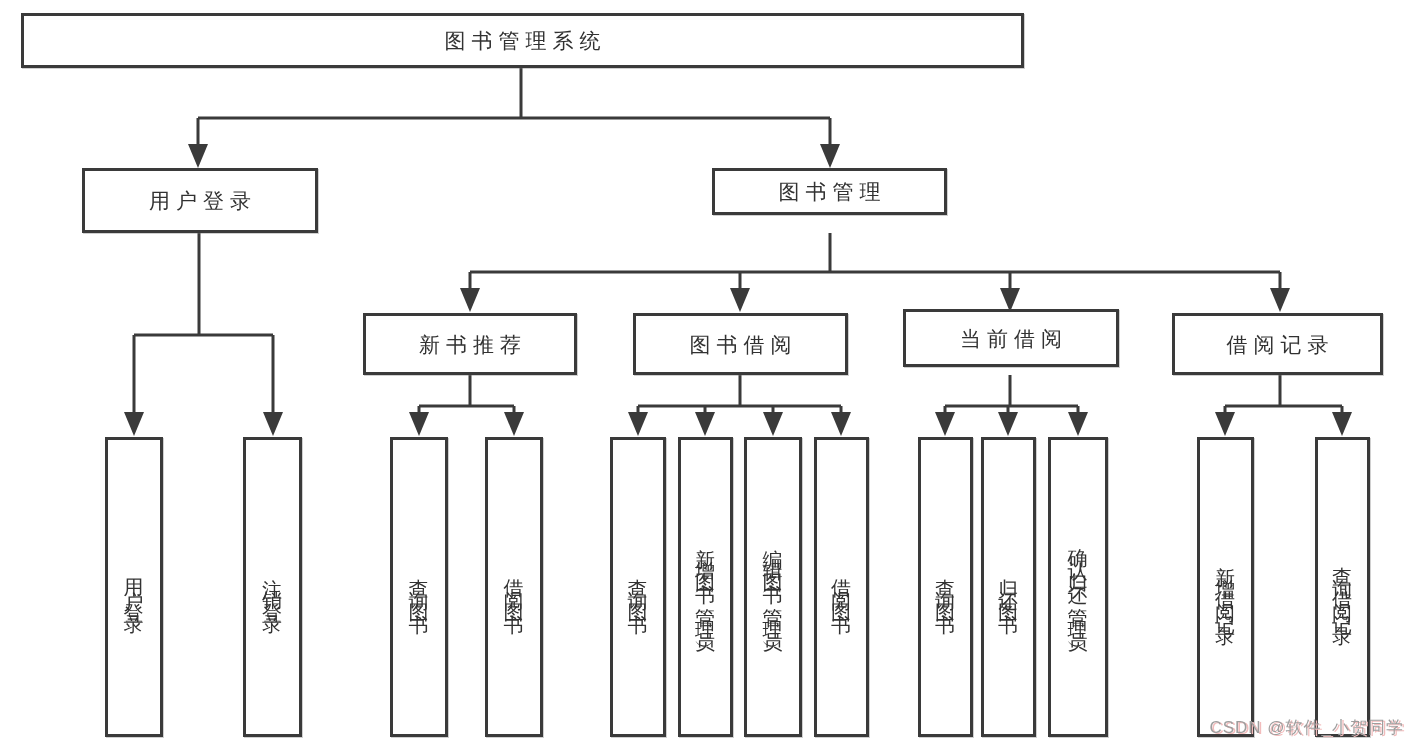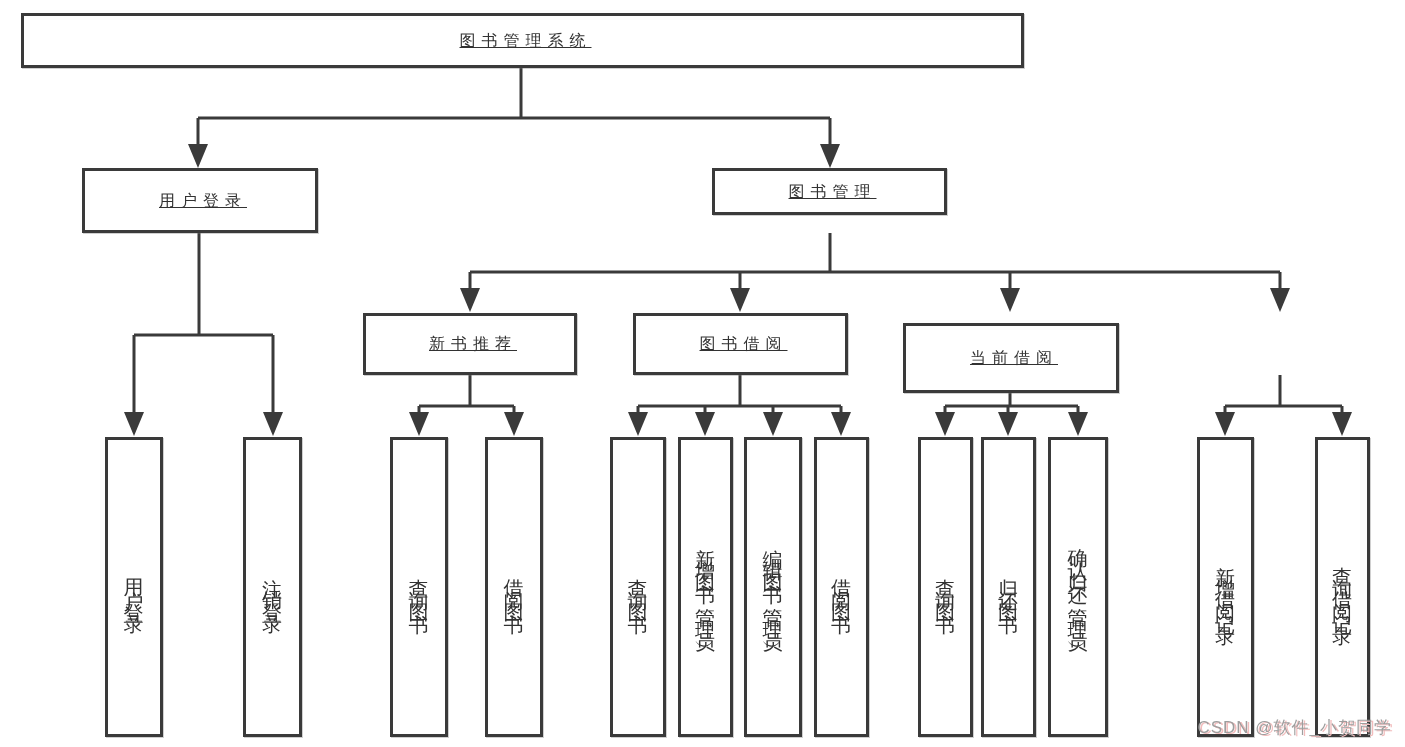--- a/index.html
+++ b/index.html
@@ -30,60 +30,59 @@
     background: #ffffff;
     border: 3px solid #3a3a3a;
     box-shadow: 1px 1px 0 rgba(120,120,120,0.35);
     display: flex;
     align-items: center;
     justify-content: center;
     color: #323232;
     z-index: 2;
   }
   .hlabel {
-    font-size: 16px;
+    font-size: 21px;
     letter-spacing: 6px;
     text-indent: 6px;
     white-space: nowrap;
     line-height: 1;
-    text-decoration: underline;
   }
   .leaf .vlabel {
     writing-mode: vertical-rl;
     text-orientation: mixed;
     font-size: 20px;
     line-height: 1;
     letter-spacing: 12px;
     white-space: nowrap;
   }
   
   #root        { left: 21px;  top: 13px;  width: 1003px; height: 55px; }
   #l2-0        { left: 82px;  top: 168px; width: 236px;  height: 65px; }
   #l2-1        { left: 712px; top: 168px; width: 235px;  height: 47px; }
   #l3-0        { left: 363px; top: 313px; width: 214px;  height: 62px; }
   #l3-1        { left: 633px; top: 313px; width: 215px;  height: 62px; }
-  #l3-2        { left: 903px; top: 323px; width: 216px;  height: 70px; }
+  #l3-2        { left: 903px; top: 309px; width: 216px;  height: 58px; }
   #l3-3        { left: 1172px;top: 313px; width: 211px;  height: 62px; }
   .leaf        { top: 437px; height: 300px; }
   #leaf-0  { left: 105px;  width: 58px; }
   #leaf-1  { left: 243px;  width: 59px; }
   #leaf-2  { left: 390px;  width: 58px; }
   #leaf-3  { left: 485px;  width: 58px; }
   #leaf-4  { left: 610px;  width: 56px; }
   #leaf-5  { left: 678px;  width: 55px; }
   #leaf-6  { left: 744px;  width: 58px; }
   #leaf-7  { left: 814px;  width: 55px; }
   #leaf-8  { left: 918px;  width: 55px; }
   #leaf-9  { left: 981px;  width: 55px; }
   #leaf-10 { left: 1048px; width: 60px; }
   #leaf-11 { left: 1197px; width: 57px; }
   #leaf-12 { left: 1315px; width: 55px; }
   .watermark {
     position: absolute;
-    right: 13px;
+    right: 1px;
     bottom: 8px;
     font-size: 17px;
     color: #9e9e9e;
     letter-spacing: 1px;
     text-shadow: 2px 1px 0 #f2bcbc;
     z-index: 3;
     white-space: nowrap;
   }
 </style>
 </head>
@@ -137,20 +136,23 @@
 
   <div class="box" id="l3-1">
     <span class="hlabel">图书借阅</span>
   </div>
   <div class="box" id="l3-0">
     <span class="hlabel">新书推荐</span>
   </div>
   <div class="box" id="l3-2">
     <span class="hlabel">当前借阅</span>
   </div>
+  <div class="box" id="l3-3">
+    <span class="hlabel">借阅记录</span>
+  </div>
 
   <div class="box leaf" id="leaf-0">
     <span class="vlabel">用户登录</span>
   </div>
   <div class="box leaf" id="leaf-1">
     <span class="vlabel">注销登录</span>
   </div>
   <div class="box leaf" id="leaf-2">
     <span class="vlabel">查询图书</span>
   </div>

